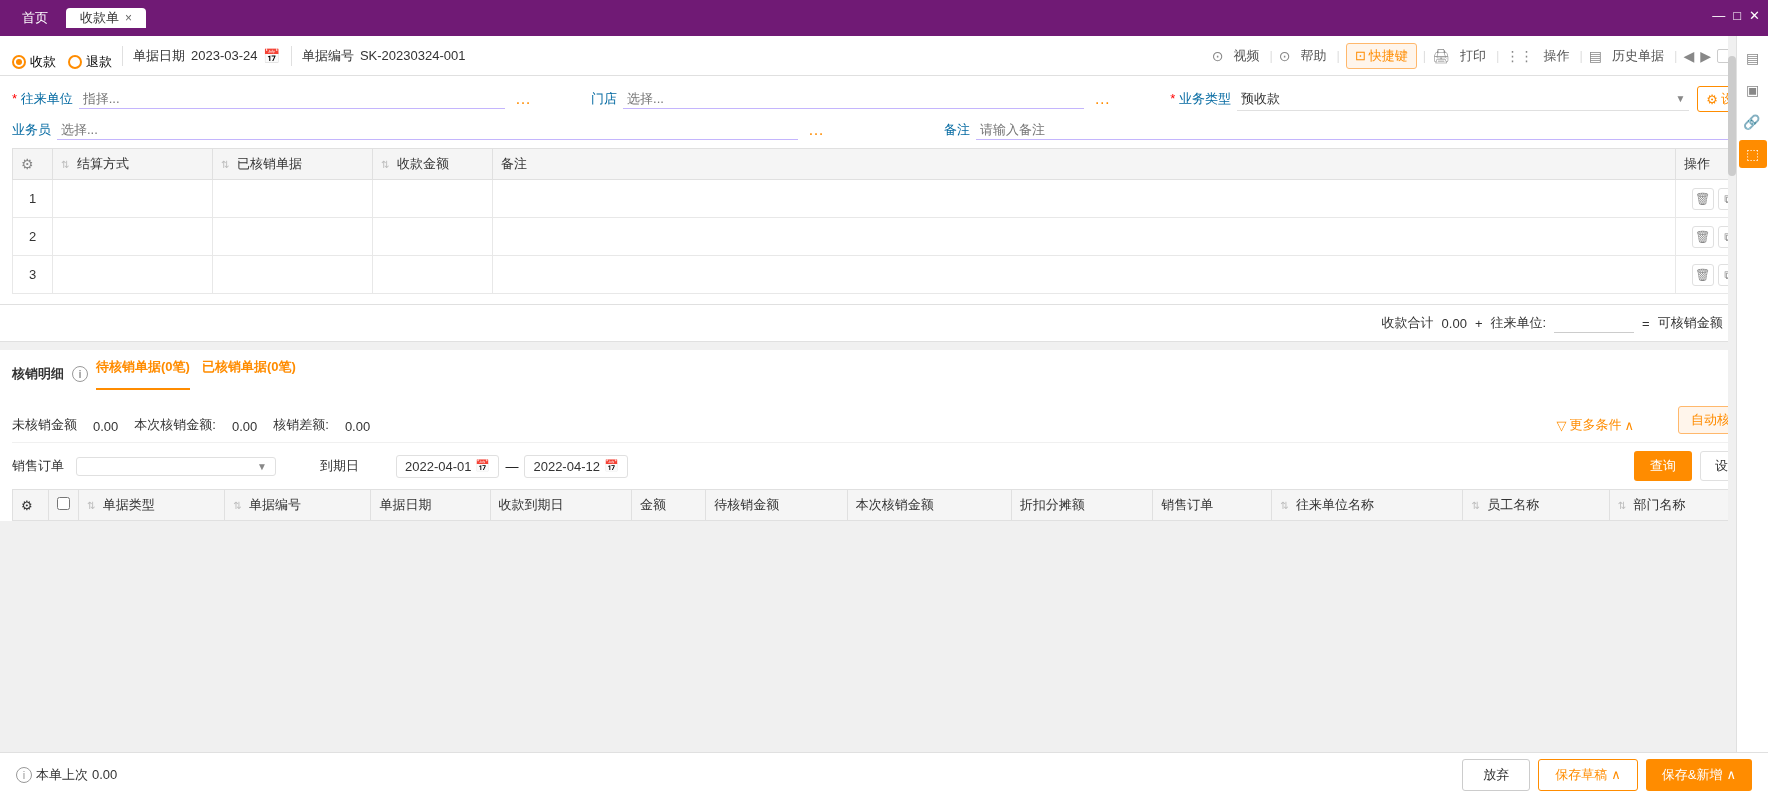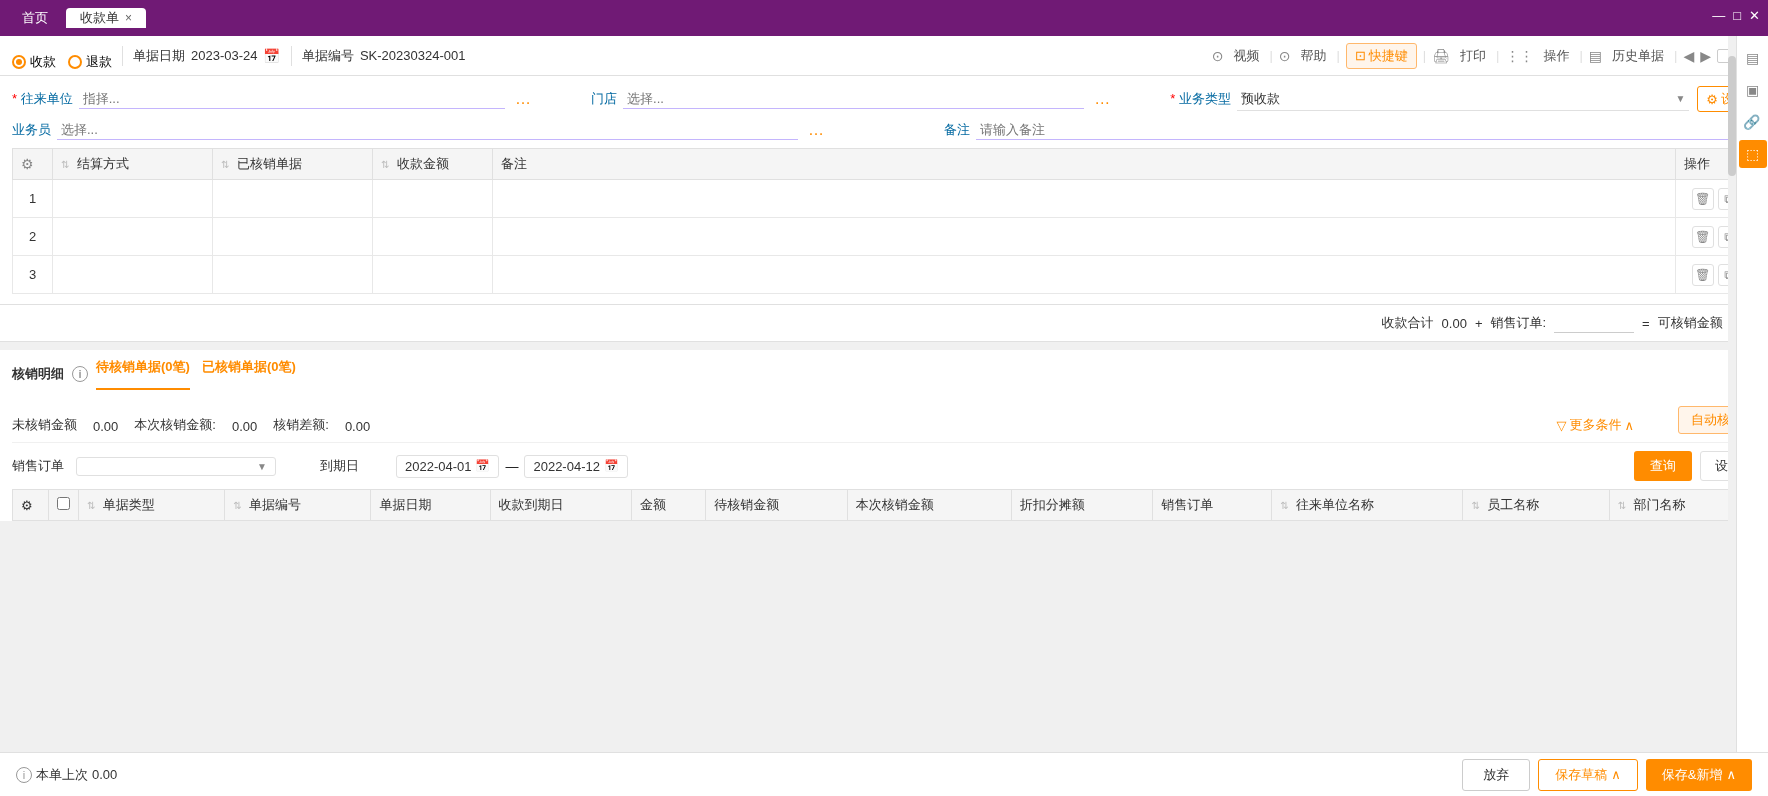--- a/index.html
+++ b/index.html
@@ -542,21 +542,21 @@
         </td>
       </tr>
     </tbody>
   </table>
 </div>
 
 <div class="calc-row">
   <span>收款合计</span>
   <span>0.00</span>
   <span>+</span>
-  <span>销售订单:</span>
+  <span>往来单位:</span>
   <input class="calc-input" type="text" style="">
   <span>=</span>
   <span>可核销金额</span>
   <span class="calc-result">0.00</span>
 </div>
 
 <div class="section">
   <div class="section-title">
     <span>核销明细</span>
     <div class="section-info-icon">i</div>

